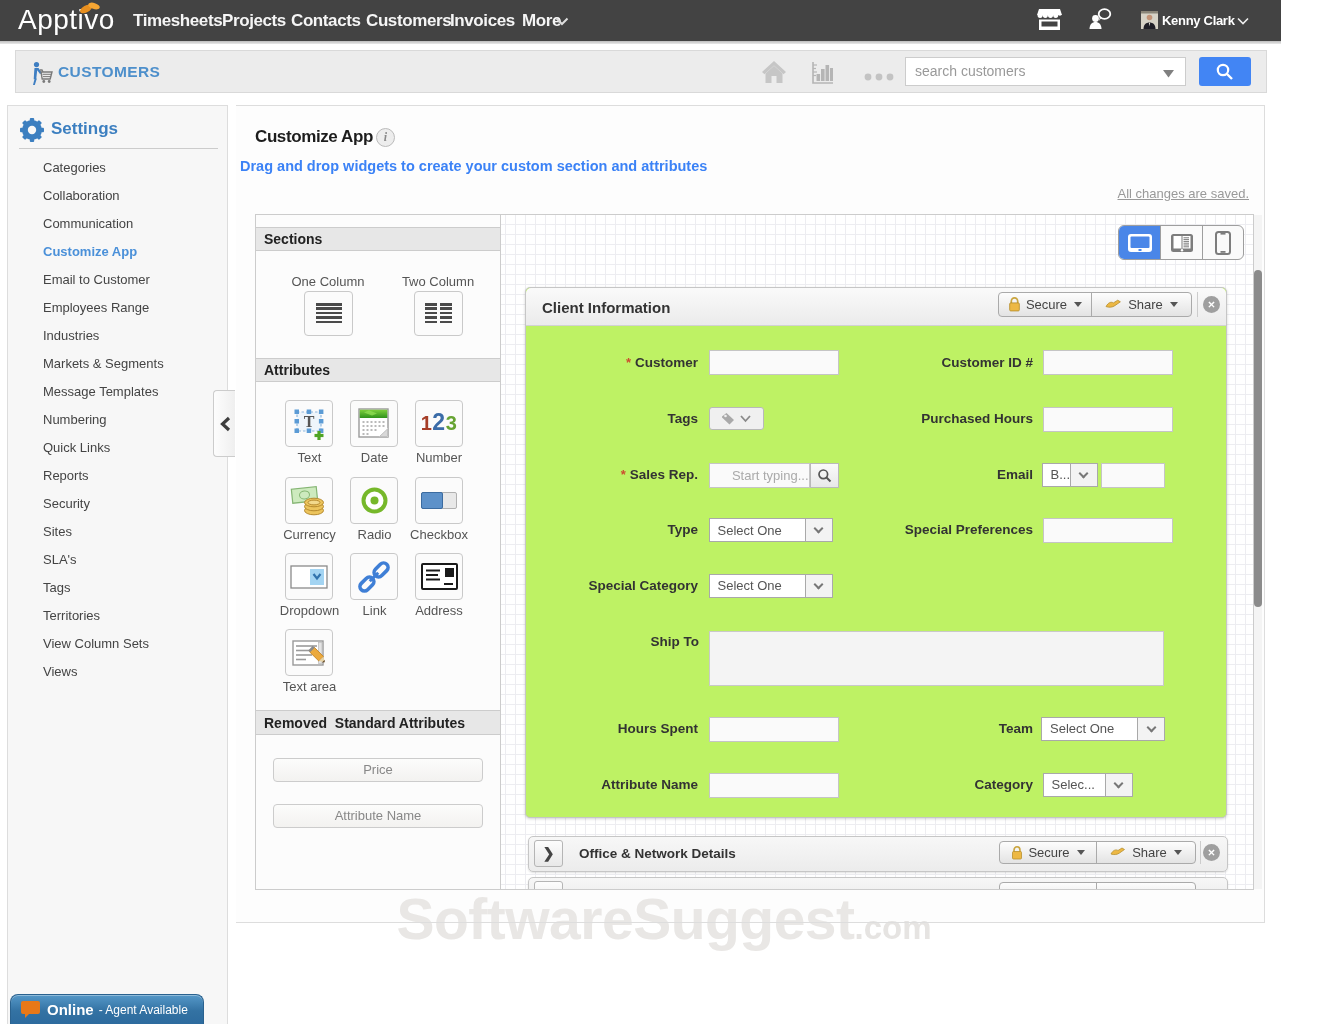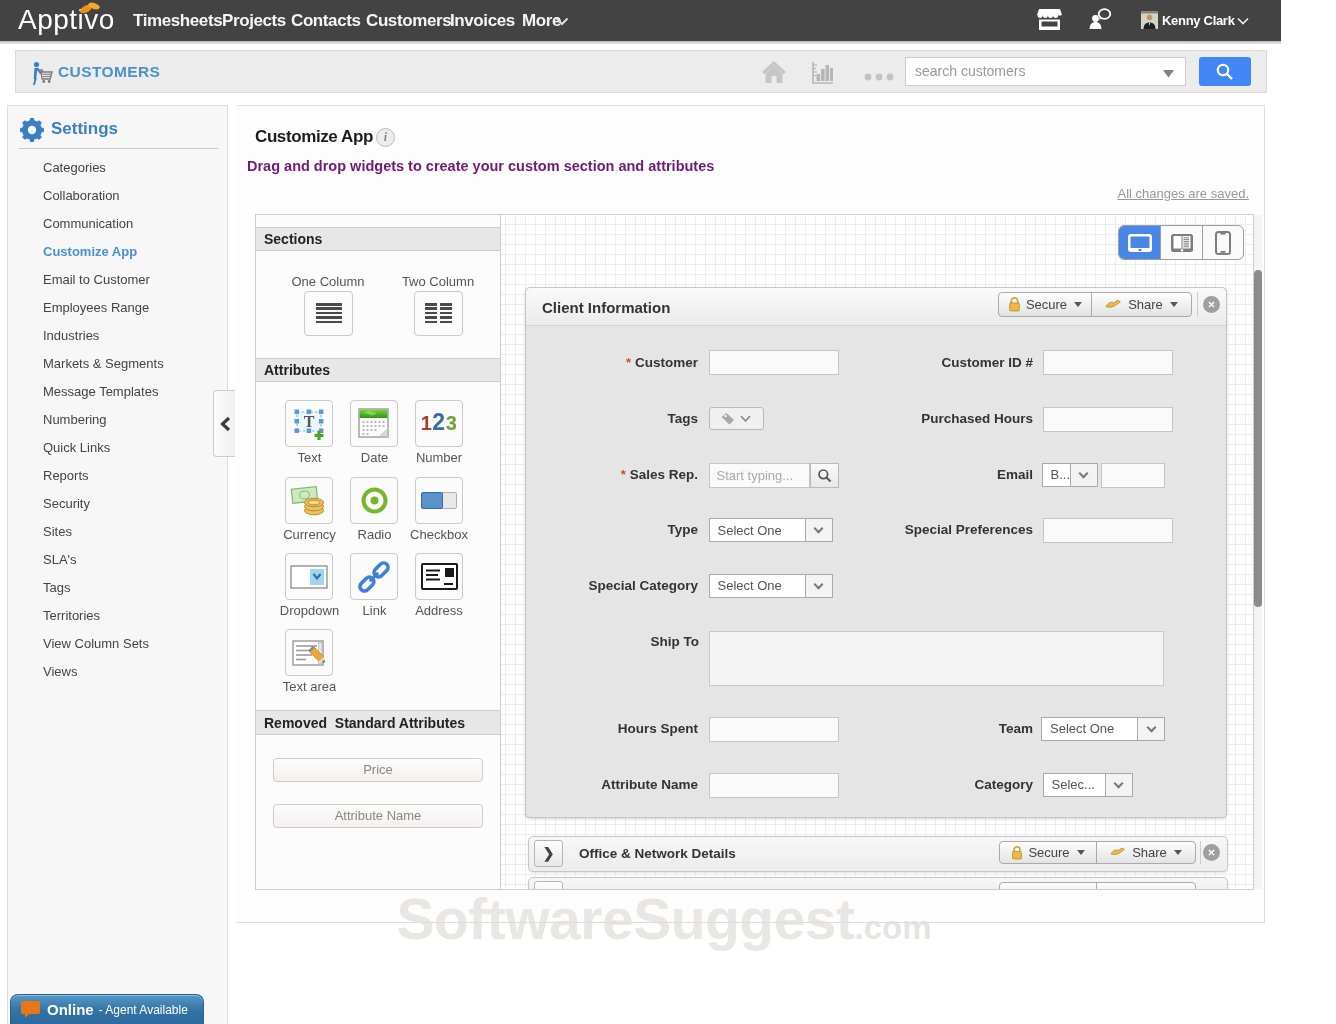--- a/index.html
+++ b/index.html
@@ -37,21 +37,21 @@
  border:1px solid #ccc;border-right:none;border-radius:4px 0 0 4px;color:#444;
  font-size:15px;font-weight:700;text-align:center;line-height:65px;}
 
 
 #main{left:236px;top:105px;width:1029px;height:818px;background:#fdfdfd;
  border:1px solid #ddd;border-left:none;border-bottom:none;}
 #mainBottom{left:236px;top:922px;width:1029px;height:1px;background:#ddd;z-index:5;}
 #pageTitle{left:255px;top:127px;font-size:17px;font-weight:700;color:#1d1d1d;letter-spacing:-0.4px;}
 #infoIcon{left:376px;top:128px;width:19px;height:19px;border-radius:50%;background:#ededed;
  border:1px solid #bbb;color:#888;font-size:12px;font-weight:700;text-align:center;line-height:17px;font-family:"Liberation Serif",serif;font-style:italic;}
-#pageSub{left:247px;top:158px;font-size:14.5px;font-weight:700;color:#701a75;letter-spacing:0px;}
+#pageSub{left:240px;top:158px;font-size:14.5px;font-weight:700;color:#3b82f6;letter-spacing:0px;}
 #savedLink{left:1099px;top:186px;width:150px;font-size:13px;color:#999;
  text-decoration:underline;text-align:right;white-space:nowrap;}
 
 
 #canvas{left:255px;top:214px;width:999px;height:676px;border:1px solid #ccc;
  background-color:#fff;overflow:hidden;
  background-image:linear-gradient(to right,#ededf1 1.4px,transparent 1.4px),
   linear-gradient(to bottom,#ededf1 1.4px,transparent 1.4px);
  background-size:10px 10px;background-position:-1px -1px;}
 
@@ -72,42 +72,42 @@
  border-radius:6px;overflow:hidden;display:flex;background:#fafafa;}
 #devtoggle .seg{width:42px;height:100%;display:flex;align-items:center;justify-content:center;}
 #devtoggle .seg+.seg{border-left:1px solid #9e9e9e;}
 #devtoggle .seg.on{background:#4a86e8;}
 
 
 #sbTrack{left:1254px;top:215px;width:8px;height:674px;background:#f4f4f4;}
 #sbThumb{left:1254px;top:270px;width:8px;height:337px;background:#8b8b8b;border-radius:4px;}
 
 
-#card{left:525px;top:287px;width:702px;height:531px;background:#e5e5e5;
+#card{left:525px;top:287px;width:702px;height:531px;background:#bef264;
  border:1px solid #c6c6c6;border-radius:5px;box-shadow:0 1px 3px rgba(0,0,0,0.18);}
 #cardHead{position:absolute;left:0;top:0;width:100%;height:38px;
  background:linear-gradient(#fafafa,#ebebeb);border-bottom:1px solid #d2d2d2;
  border-radius:5px 5px 0 0;}
 .secTitle{position:absolute;font-weight:700;color:#333;}
 .btngroup{position:absolute;display:flex;border:1px solid #aaa;border-radius:4px;
  background:linear-gradient(#fdfdfd,#e3e3e3);}
 .btngroup .bg-btn{display:flex;align-items:center;justify-content:center;color:#444;
  font-size:13px;}
 .btngroup .bg-btn+.bg-btn{border-left:1px solid #aaa;}
 .caret{display:inline-block;width:0;height:0;border-left:4px solid transparent;
  border-right:4px solid transparent;border-top:5px solid #555;margin-left:7px;}
 .closeC{position:absolute;width:17px;height:17px;border-radius:50%;background:#9f9f9f;
  color:#fff;text-align:center;line-height:17px;font-size:9.5px;font-weight:700;}
 .vdiv{position:absolute;width:1px;background:#ccc;}
 
 
 .flabel{position:absolute;width:200px;text-align:right;font-size:13.5px;font-weight:700;
  color:#333;height:16px;line-height:16px;}
 .req{color:#cc4d2e;margin-right:4px;font-size:13px;}
-.finput{position:absolute;height:25px;background:#fafafa;border:1px solid #c5c5c5;}
+.finput{position:absolute;height:25px;background:#fafafa;border:1px solid #c5c5c5;text-align:right;}
 .fselect{position:absolute;height:24px;background:#fff;border:1px solid #a9a9a9;
  display:flex;align-items:center;}
 .fselect .sval{flex:1;font-size:13px;color:#555;padding-left:8px;white-space:nowrap;overflow:hidden;}
 .fselect .schev{width:27px;height:100%;border-left:1px solid #a9a9a9;background:#f3f3f3;
  display:flex;align-items:center;justify-content:center;}
 .chevD{width:7px;height:7px;border-right:2px solid #777;border-bottom:2px solid #777;
  transform:rotate(45deg);margin-top:-3px;}
 
 
 .obar{position:absolute;background:linear-gradient(#f7f7f7,#ececec);

